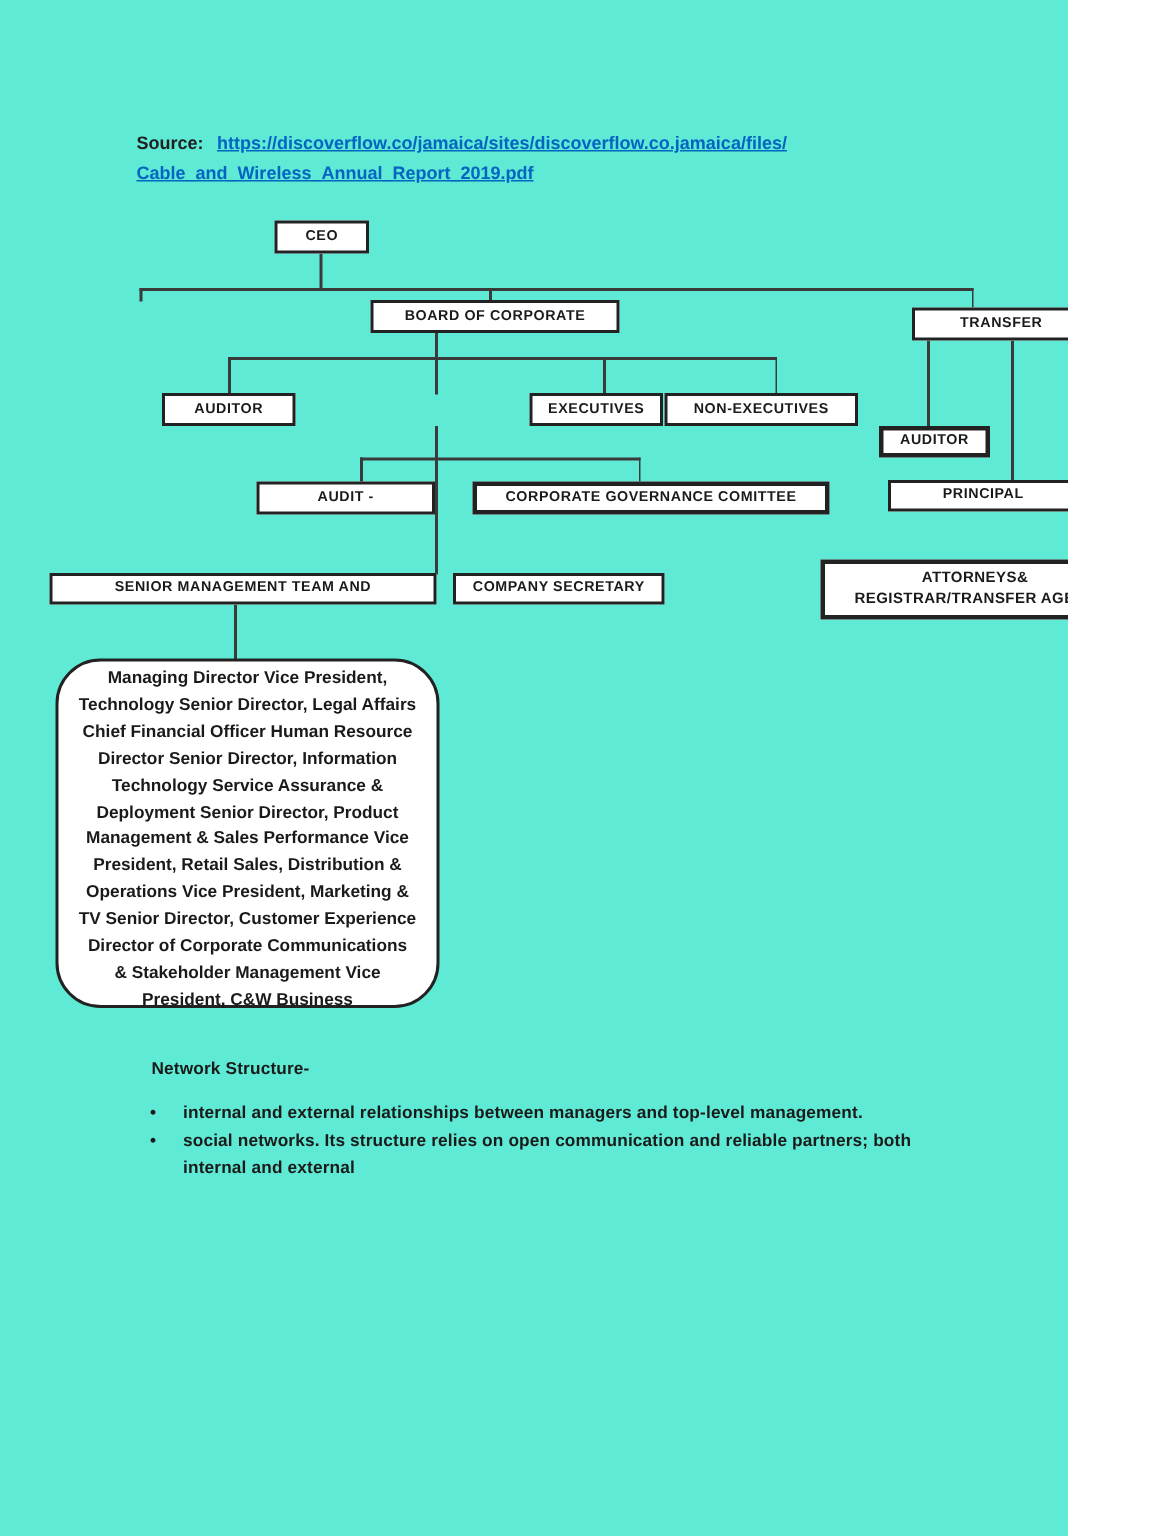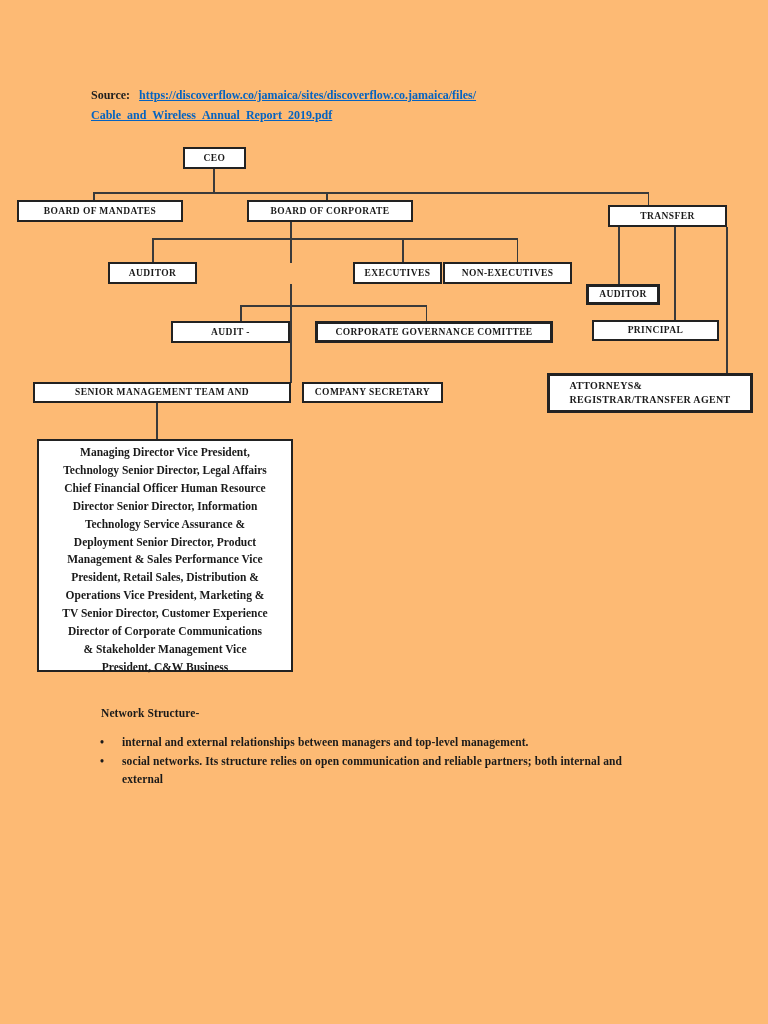--- a/index.html
+++ b/index.html
@@ -1,31 +1,31 @@
 <!DOCTYPE html>
 <html><head>
 <meta charset="utf-8">
 <style>
   html,body { margin:0; padding:0; background:#fff; }
   .page {
-    position:relative; width:768px; height:1024px; background:#fdba74;
-    font-family:Liberation Serif, serif; color:#1a1a1a; overflow:hidden;
+    position:relative; width:712px; height:1024px; background:#5eead4;
+    font-family:Liberation Sans, sans-serif; color:#1a1a1a; overflow:hidden;
   }
   
   .box {
     position:absolute; box-sizing:border-box; border:2px solid #222222; background:#fff;
-    display:flex; align-items:center; justify-content:center; 
+    display:flex; align-items:center; justify-content:center; text-align:center;
     font-weight:700; font-size:9.5px; letter-spacing:0.4px; line-height:1.15; color:#1a1a1a;
   }
   .box--heavy { border-width:3px; }
   .prewrap { white-space:pre-line; }
   .box--attorneys { font-size:10px; letter-spacing:0.3px; line-height:14px; }
   .box--members {
     display:block; text-align:center; font-weight:700; font-size:11.5px;
-    letter-spacing:0; line-height:17.9px; padding-top:3px; white-space:pre-line;
+    letter-spacing:0; line-height:17.9px; padding-top:3px; white-space:pre-line;border-radius:30px;
   }
   
   .connector { position:absolute; background:#3a3a3a; }
   
   .source { position:absolute; left:91px; top:85px; font-size:12px; font-weight:700; line-height:20px; }
   .src-label { color:#1f1f1f; margin-right:9px; }
   .src-link { color:#0563C1; text-decoration:underline; cursor:pointer; }
   
   .notes-heading { position:absolute; left:91px; top:707px; font-size:11.5px; font-weight:700; letter-spacing:0.1px;padding-left:10px; }
   .notes-list { position:absolute; left:100px; top:733px; width:548px; margin:0; padding:0; list-style:none;
@@ -58,21 +58,20 @@
   <div class="connector" style="left:240px;top:305px;width:187px;height:1.5px;"></div>
   <div class="connector" style="left:240px;top:305px;width:1.5px;height:17px;"></div>
   <div class="connector" style="left:425.5px;top:305px;width:1.5px;height:17px;"></div>
   <div class="connector" style="left:618px;top:227px;width:1.5px;height:58px;"></div>
   <div class="connector" style="left:674px;top:227px;width:1.5px;height:94px;"></div>
   <div class="connector" style="left:726px;top:227px;width:1.5px;height:147px;"></div>
   <div class="connector" style="left:156px;top:403px;width:1.5px;height:37px;"></div>
 
   <div class="box" style="left:183px;top:147px;width:63px;height:22px;">CEO</div>
 
-  <div class="box" style="left:17px;top:200px;width:166px;height:22px;">BOARD OF MANDATES</div>
 
   <div class="box" style="left:247px;top:200px;width:166px;height:22px;">BOARD OF CORPORATE</div>
 
   <div class="box" style="left:608px;top:205px;width:119px;height:22px;">TRANSFER</div>
 
   <div class="box" style="left:108px;top:262px;width:89px;height:22px;">AUDITOR</div>
 
 
   <div class="box" style="left:353px;top:262px;width:89px;height:22px;">EXECUTIVES</div>
 

